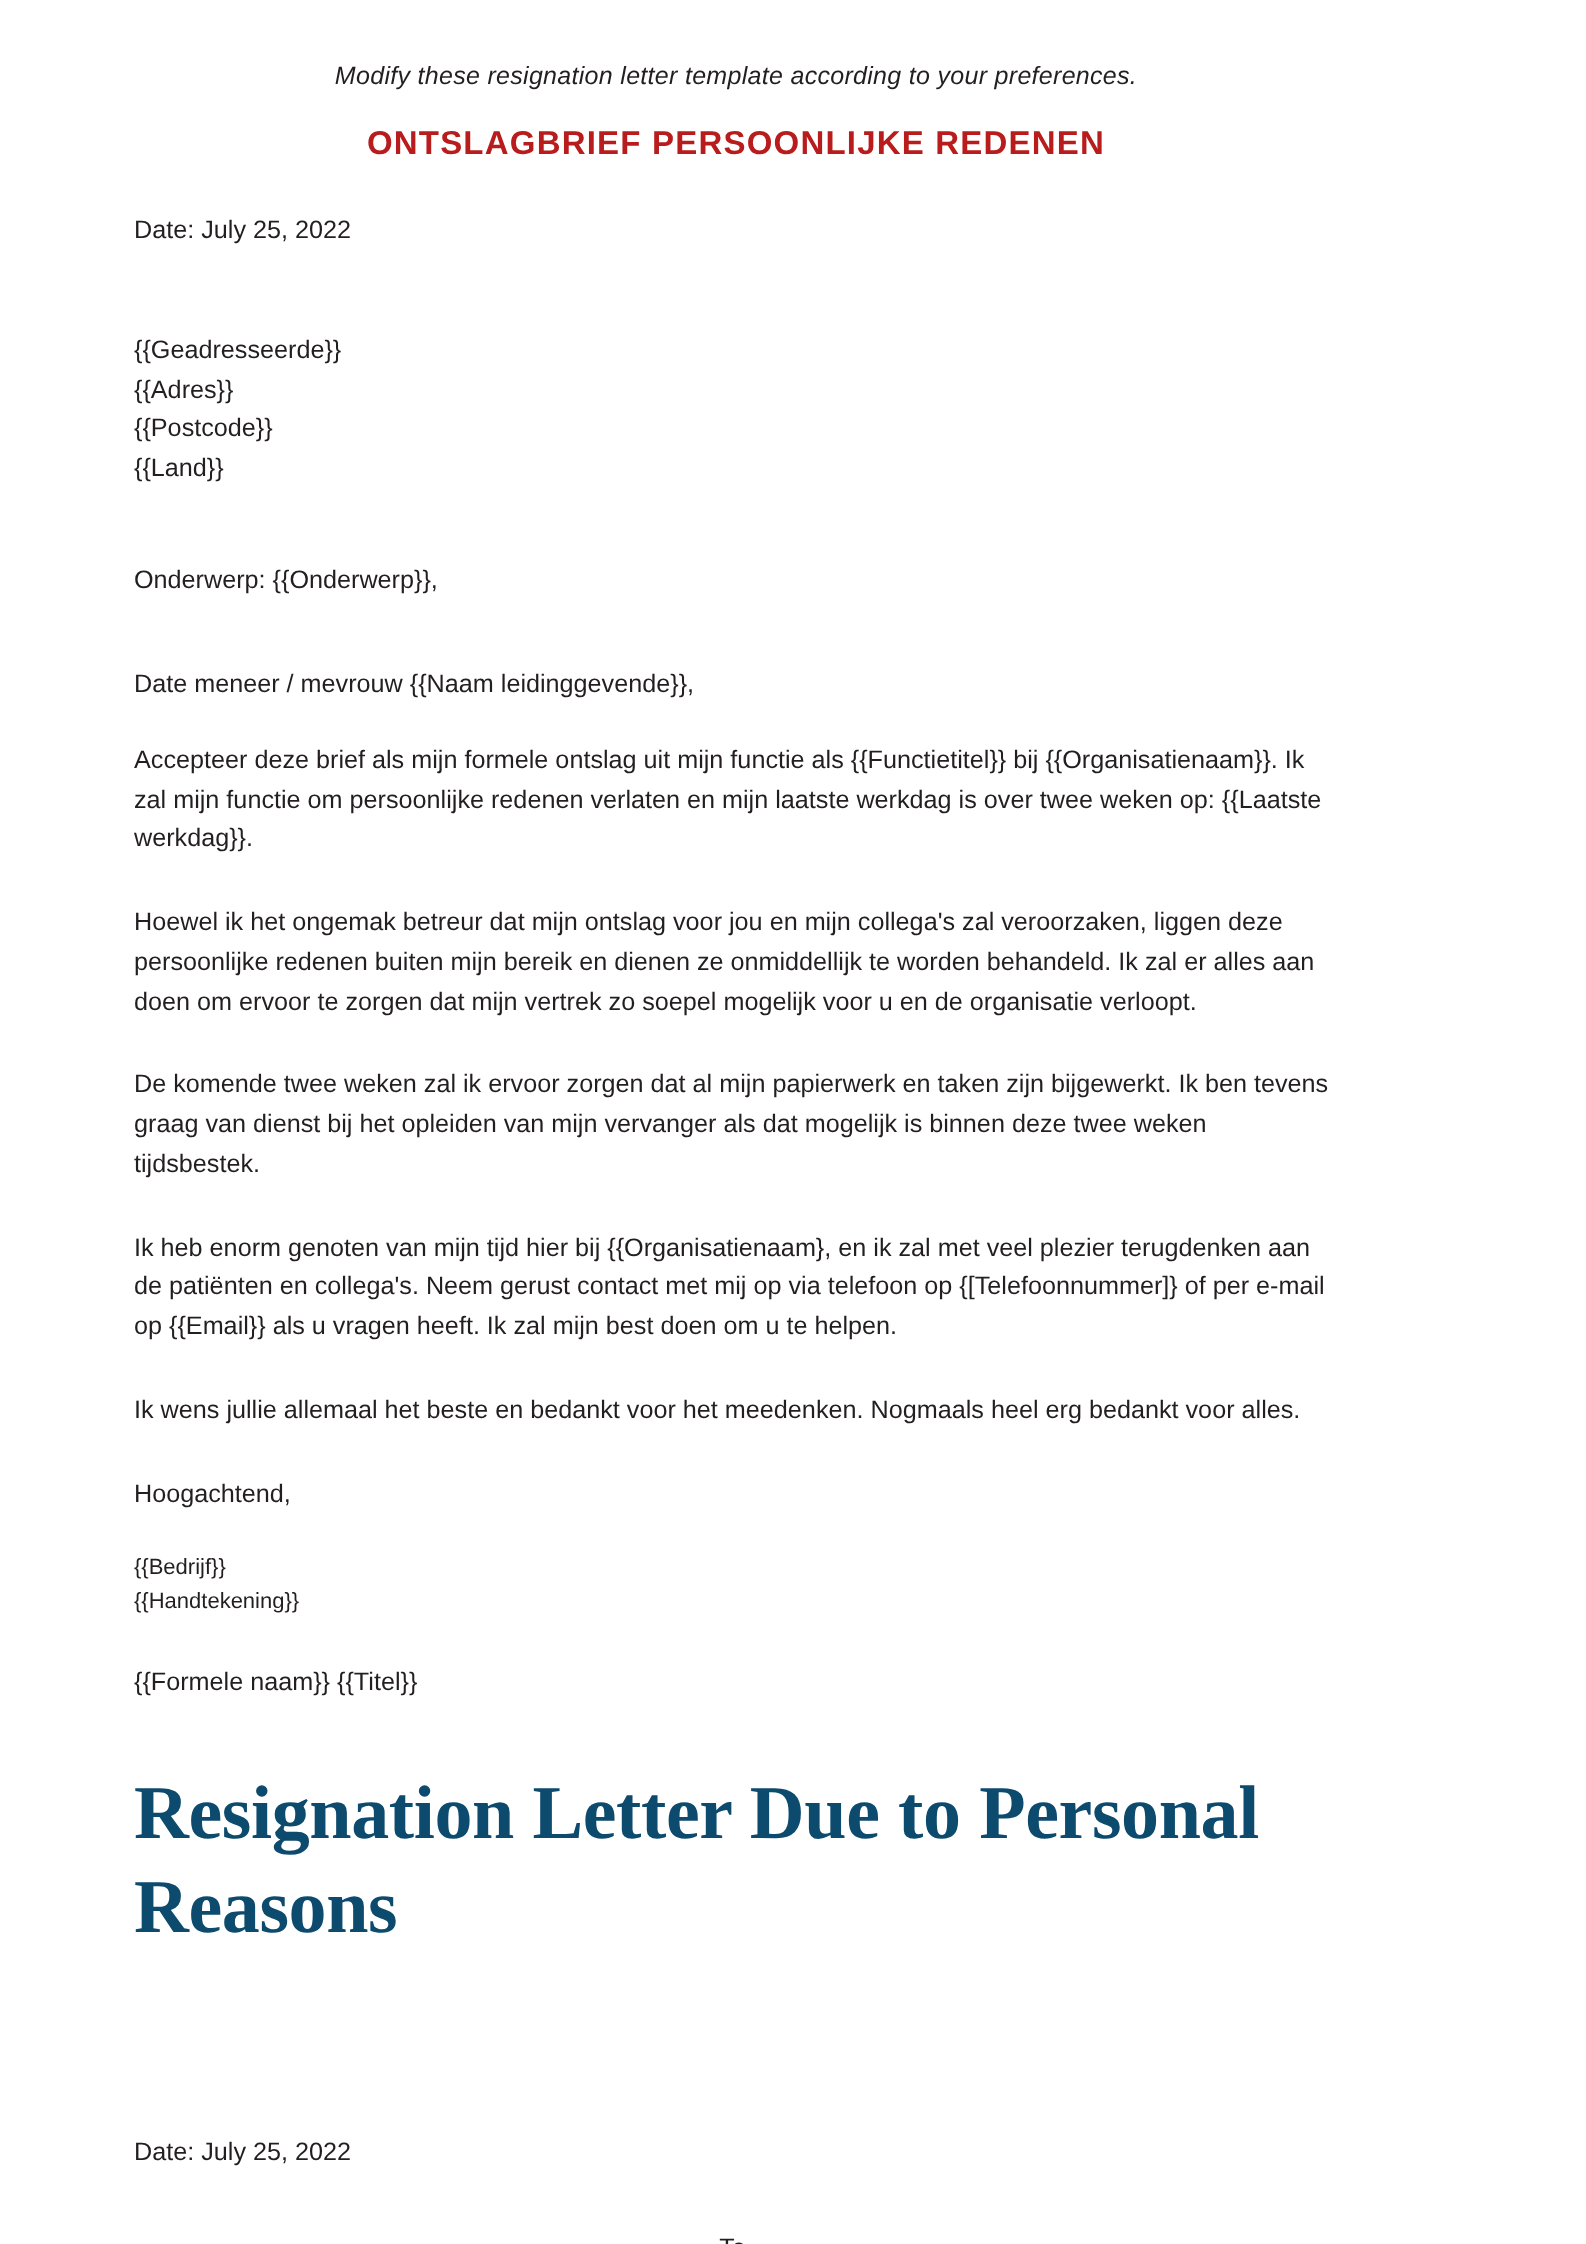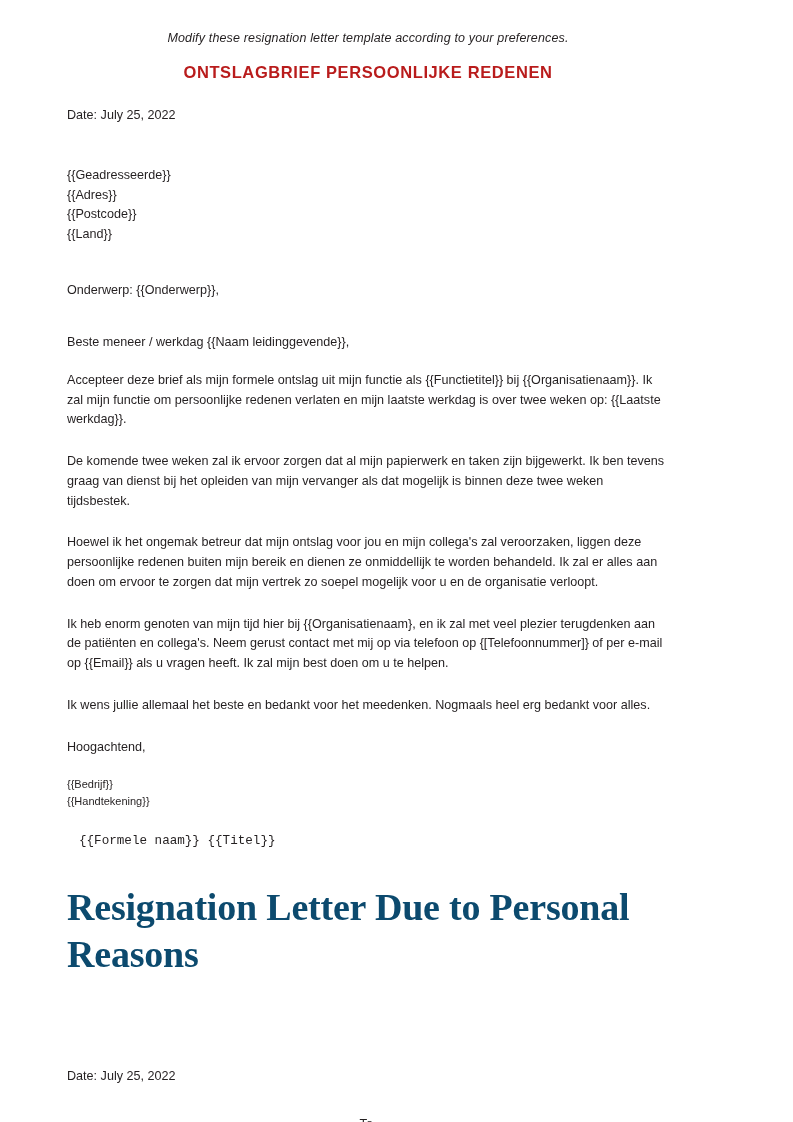--- a/index.html
+++ b/index.html
@@ -64,22 +64,21 @@
     font-size: 12.6px;
     margin: 24px 0 0 0;
   }
   .sign-block {
     font-size: 11px;
     line-height: 1.565;
     margin: 22px 0 0 0;
   }
   .formal-name {
     font-size: 12.6px;
-    margin: 24px 0 0 12px;
-    font-family: Liberation Mono, monospace;
+    margin: 24px 0 0 0;
   }
   .big-heading {
     font-family: "Liberation Serif", serif;
     font-weight: bold;
     font-size: 38px;
     line-height: 1.22;
     color: #0c4a6e;
     margin: 36px 0 0 0;
     letter-spacing: -0.2px;
   }
@@ -106,25 +105,25 @@
 
   <div class="addr-block">
     <div>{{Geadresseerde}}</div>
     <div>{{Adres}}</div>
     <div>{{Postcode}}</div>
     <div>{{Land}}</div>
   </div>
 
   <p class="subject">Onderwerp: {{Onderwerp}},</p>
 
-  <p class="salutation">Beste meneer / werkdag {{Naam leidinggevende}},</p>
+  <p class="salutation">Date meneer / mevrouw {{Naam leidinggevende}},</p>
 
   <p class="para">Accepteer deze brief als mijn formele ontslag uit mijn functie als {{Functietitel}} bij {{Organisatienaam}}. Ik zal mijn functie om persoonlijke redenen verlaten en mijn laatste werkdag is over twee weken op: {{Laatste werkdag}}.</p>
+  <p class="para">Hoewel ik het ongemak betreur dat mijn ontslag voor jou en mijn collega's zal veroorzaken, liggen deze persoonlijke redenen buiten mijn bereik en dienen ze onmiddellijk te worden behandeld. Ik zal er alles aan doen om ervoor te zorgen dat mijn vertrek zo soepel mogelijk voor u en de organisatie verloopt.</p>
   <p class="para">De komende twee weken zal ik ervoor zorgen dat al mijn papierwerk en taken zijn bijgewerkt. Ik ben tevens graag van dienst bij het opleiden van mijn vervanger als dat mogelijk is binnen deze twee weken tijdsbestek.</p>
-  <p class="para">Hoewel ik het ongemak betreur dat mijn ontslag voor jou en mijn collega's zal veroorzaken, liggen deze persoonlijke redenen buiten mijn bereik en dienen ze onmiddellijk te worden behandeld. Ik zal er alles aan doen om ervoor te zorgen dat mijn vertrek zo soepel mogelijk voor u en de organisatie verloopt.</p>
   <p class="para">Ik heb enorm genoten van mijn tijd hier bij {{Organisatienaam}, en ik zal met veel plezier terugdenken aan de patiënten en collega's. Neem gerust contact met mij op via telefoon op {[Telefoonnummer]} of per e-mail op {{Email}} als u vragen heeft. Ik zal mijn best doen om u te helpen.</p>
   <p class="para"> Ik wens jullie allemaal het beste en bedankt voor het meedenken. Nogmaals heel erg bedankt voor alles.</p>
 
   <p class="closing">Hoogachtend,</p>
 
   <div class="sign-block">
     <div>{{Bedrijf}}</div>
     <div>{{Handtekening}}</div>
   </div>
 

